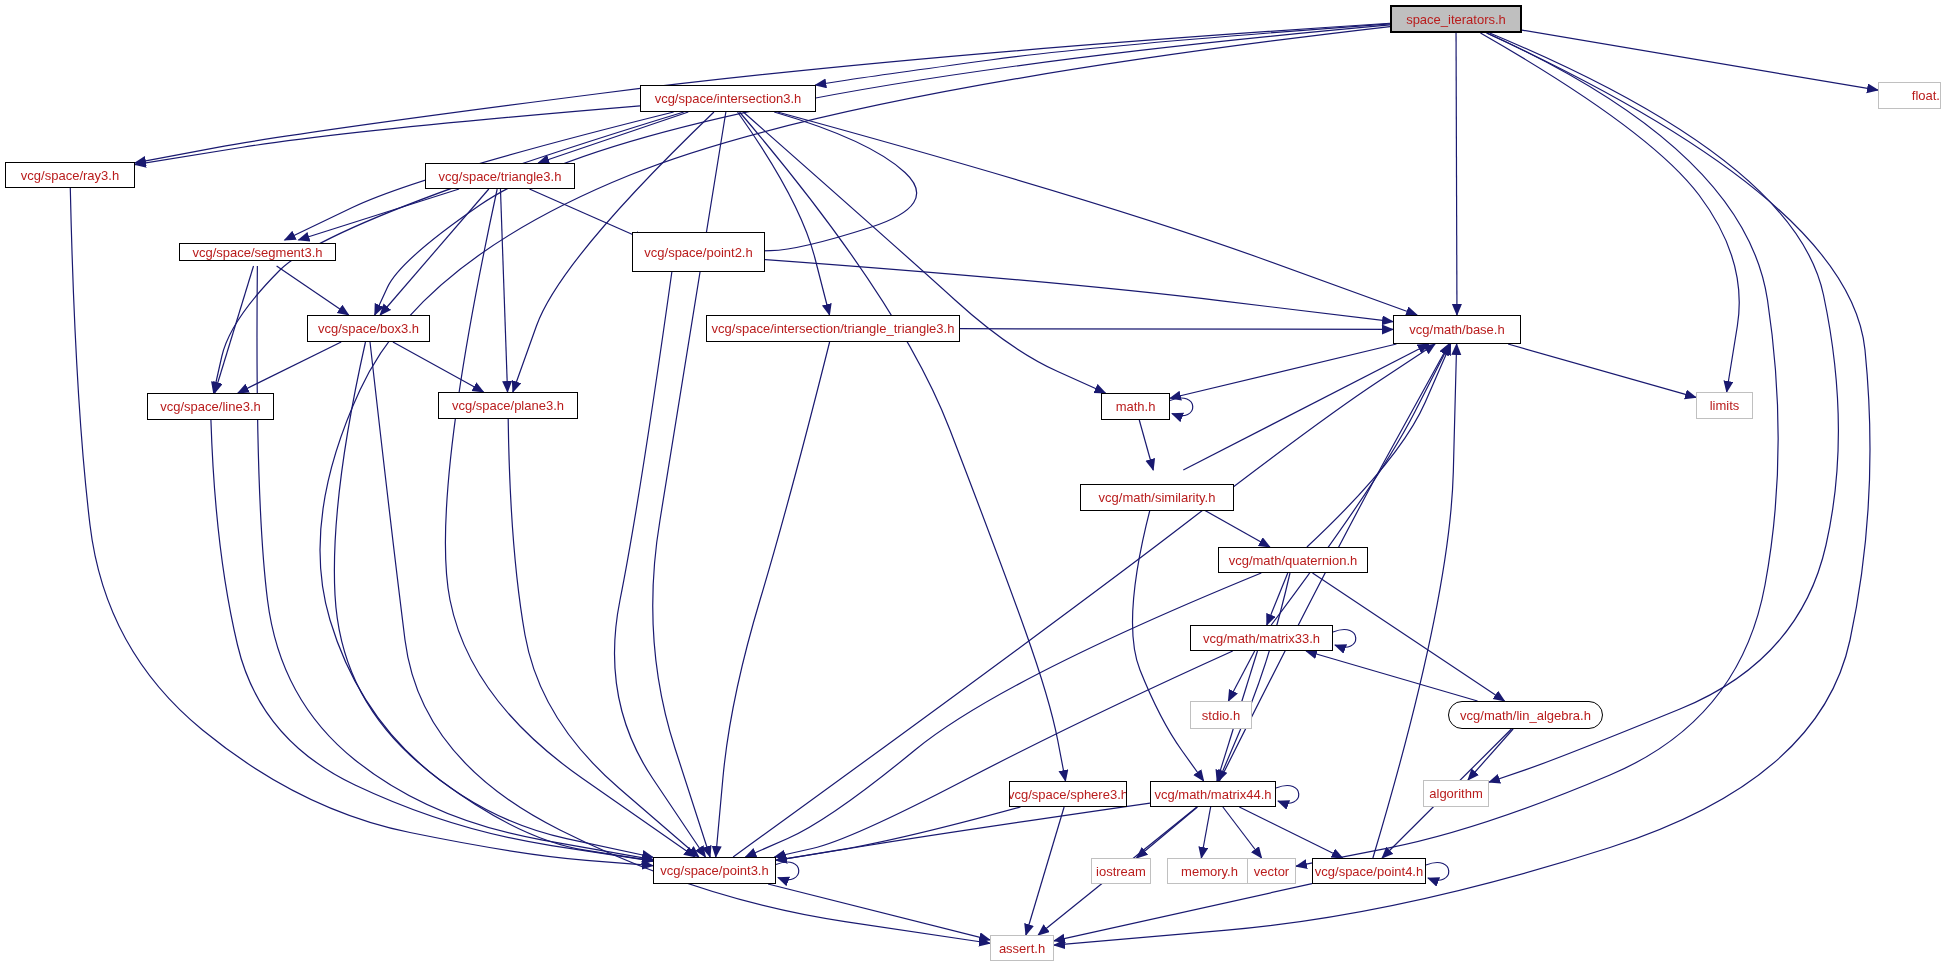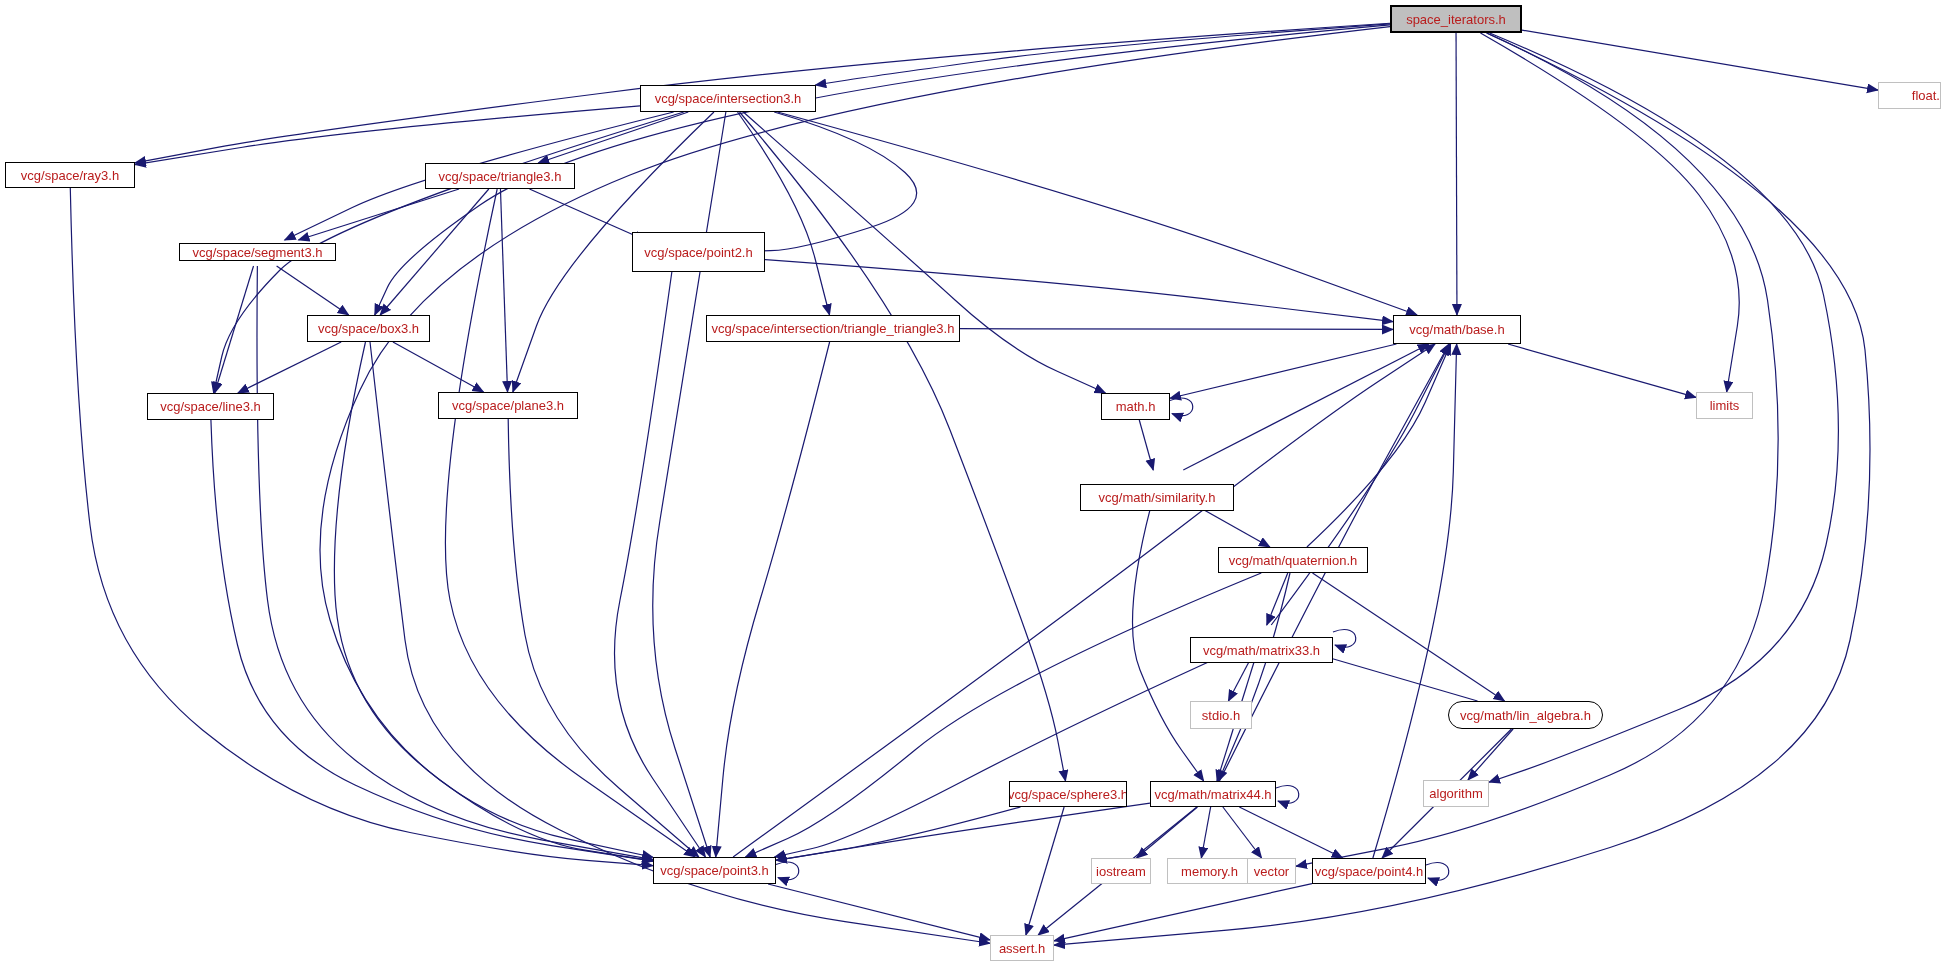--- a/index.html
+++ b/index.html
@@ -109,21 +109,21 @@
     <div class="node" style="left: 608px; top: 232px; width: 133px; height: 40px; margin-left: 24px;">vcg/space/point2.h</div>
     <div class="node" style="left: 307px; top: 315px; width: 123px; height: 27px;">vcg/space/box3.h</div>
     <div class="node" style="left: 706px; top: 315px; width: 254px; height: 27px;">vcg/space/intersection/triangle_triangle3.h</div>
     <div class="node" style="left: 1393px; top: 315px; width: 128px; height: 29px;">vcg/math/base.h</div>
     <div class="node" style="left: 147px; top: 393px; width: 127px; height: 27px;">vcg/space/line3.h</div>
     <div class="node" style="left: 438px; top: 392px; width: 140px; height: 27px;">vcg/space/plane3.h</div>
     <div class="node" style="left: 1101px; top: 393px; width: 69px; height: 27px;">math.h</div>
     <div class="node external" style="left: 1696px; top: 392px; width: 57px; height: 27px;">limits</div>
     <div class="node" style="left: 1080px; top: 470px; width: 154px; height: 27px; margin-top: 14px;">vcg/math/similarity.h</div>
     <div class="node" style="left: 1218px; top: 547px; width: 150px; height: 26px;">vcg/math/quaternion.h</div>
-    <div class="node" style="left: 1190px; top: 625px; width: 143px; height: 26px; margin-top: 12px;">vcg/math/matrix33.h</div>
+    <div class="node" style="left: 1190px; top: 625px; width: 143px; height: 26px;">vcg/math/matrix33.h</div>
     <div class="node external" style="left: 1190px; top: 701px; width: 62px; height: 28px;">stdio.h</div>
     <div class="node" style="left: 1448px; top: 701px; width: 155px; height: 28px; border-radius: 14px;">vcg/math/lin_algebra.h</div>
     <div class="node" style="left: 1009px; top: 781px; width: 118px; height: 26px;">vcg/space/sphere3.h</div>
     <div class="node" style="left: 1150px; top: 781px; width: 126px; height: 26px;">vcg/math/matrix44.h</div>
     <div class="node external" style="left: 1423px; top: 780px; width: 66px; height: 27px;">algorithm</div>
     <div class="node external" style="left: 1091px; top: 858px; width: 60px; height: 26px;">iostream</div>
     <div class="node external" style="left: 1167px; top: 858px; width: 85px; height: 26px;">memory.h</div>
     <div class="node external" style="left: 1247px; top: 858px; width: 49px; height: 26px;">vector</div>
     <div class="node" style="left: 1312px; top: 858px; width: 114px; height: 26px; text-align: right;">vcg/space/point4.h</div>
     <div class="node" style="left: 653px; top: 857px; width: 123px; height: 27px;">vcg/space/point3.h</div>

